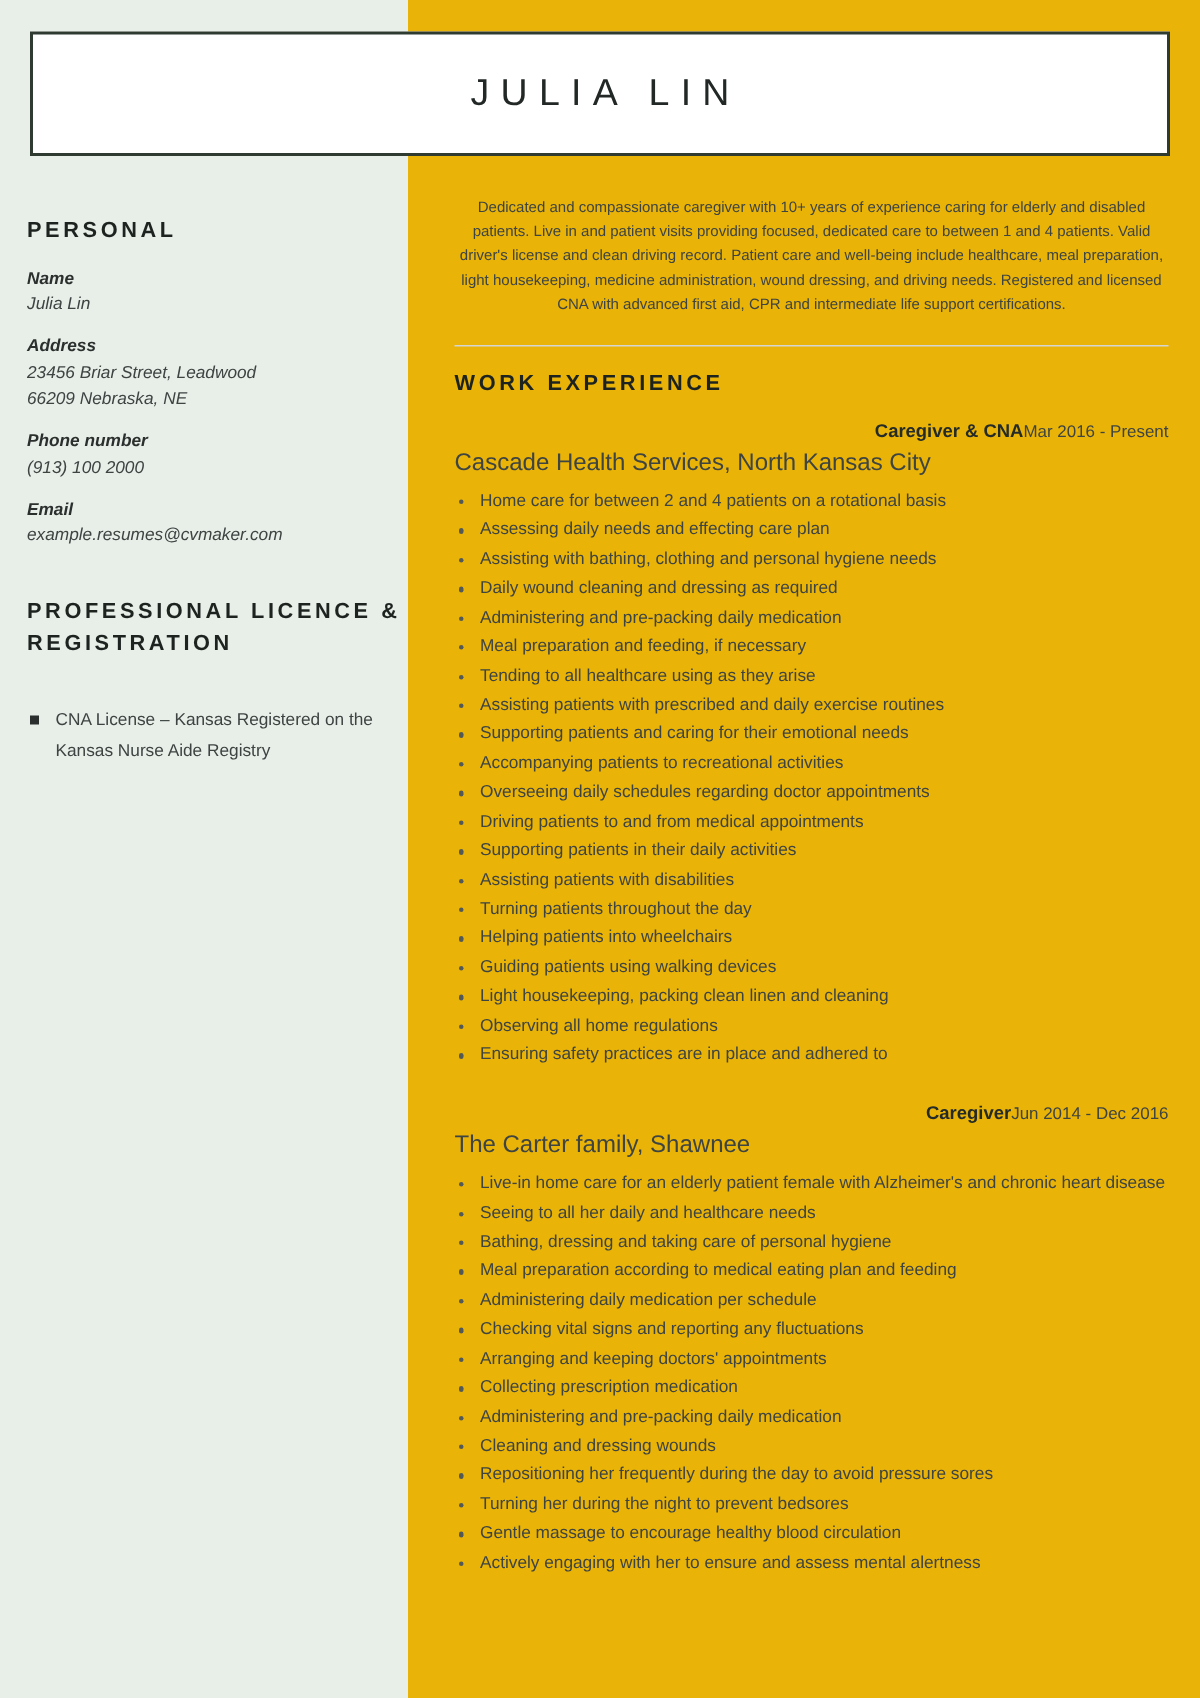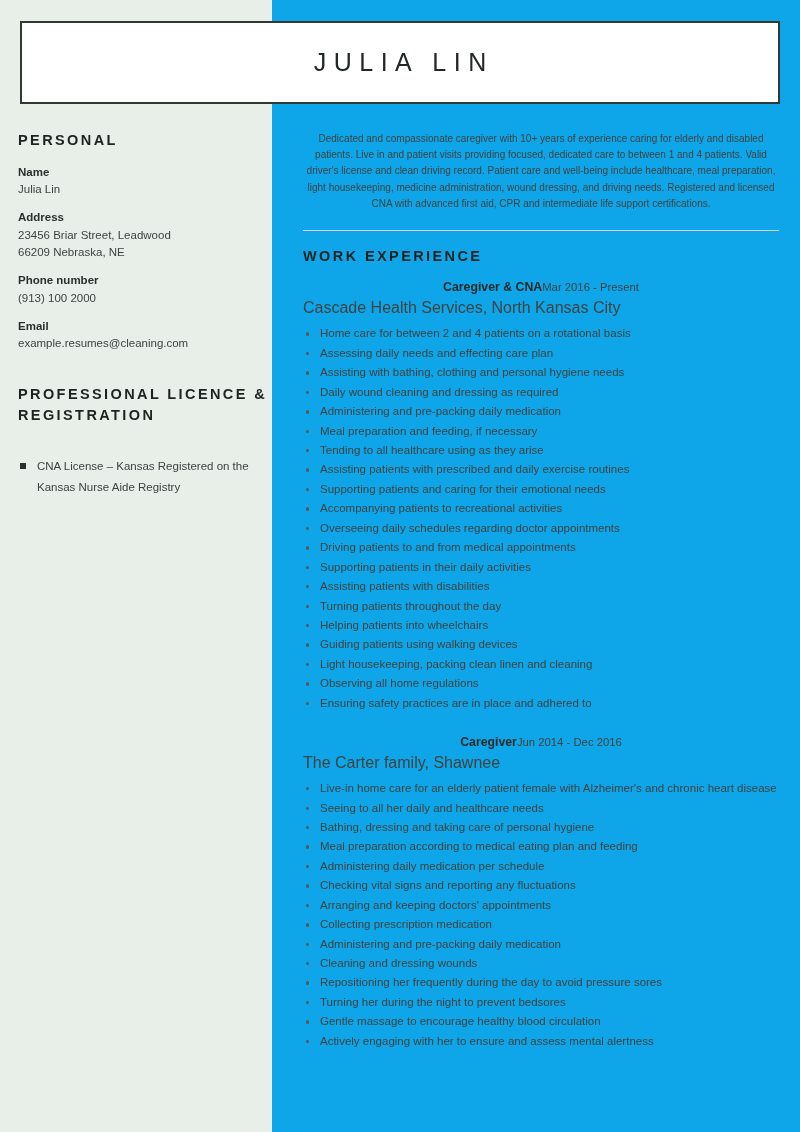--- a/index.html
+++ b/index.html
@@ -8,21 +8,21 @@
     background: #ffffff;
   }
   body {
     font-family: "Liberation Sans", sans-serif;
     -webkit-font-smoothing: antialiased;
   }
   .page {
     position: relative;
     width: 800px;
     height: 1132px;
-    background: #0ea5e9;
+    background: #eab308;
     overflow: hidden;
   }
   
   .sidebar-band {
     position: absolute;
     left: 0;
     top: 0;
     width: 272px;
     height: 1132px;
     background: #e8eee8;
@@ -46,37 +46,38 @@
     font-weight: 400;
     letter-spacing: 7.5px;
     color: #222826;
     text-indent: 7.5px;
     white-space: nowrap;
   }
   
   .sidebar {
     position: absolute;
     left: 18px;
-    top: 130px;
+    top: 144px;
     width: 254px;
   }
   .side-heading {
     font-size: 14.5px;
     font-weight: bold;
     letter-spacing: 2.4px;
     color: #1d2420;
     line-height: 1.42;
     margin: 0 0 13px 0;
     text-transform: uppercase;
   }
   .side-heading.second {
     margin-top: 31px;
   }
   .field {
     margin-bottom: 11px;
+    font-style: italic;
   }
   .field-label {
     font-size: 11.5px;
     font-weight: bold;
     color: #2b302e;
     line-height: 1.5;
   }
   .field-value {
     font-size: 11.5px;
     color: #3d4442;
@@ -129,21 +130,21 @@
     color: #1d2420;
     margin: 17px 0 14px 0;
     text-transform: uppercase;
   }
   .job {
     margin-bottom: 20px;
   }
   .job:last-child { margin-bottom: 0; margin-top: 16px; }
   .job-head {
     display: flex;
-    justify-content: center;
+    justify-content: flex-end;
     align-items: baseline;
   }
   .job-title {
     font-size: 12.3px;
     font-weight: bold;
     color: #242b29;
     line-height: 1.5;
   }
   .job-dates {
     font-size: 11.3px;
@@ -205,21 +206,21 @@
 66209 Nebraska, NE</div>
     </div>
 
     <div class="field">
       <div class="field-label">Phone number</div>
       <div class="field-value">(913) 100 2000</div>
     </div>
 
     <div class="field">
       <div class="field-label">Email</div>
-      <div class="field-value">example.resumes@cleaning.com</div>
+      <div class="field-value">example.resumes@cvmaker.com</div>
     </div>
 
     <div class="side-heading second">PROFESSIONAL LICENCE &amp; REGISTRATION</div>
 
     <ul class="licence-list">
       <li class="licence-item">
         <span class="sq-bullet"></span>
         <span>CNA License – Kansas Registered on the Kansas Nurse Aide Registry</span>
       </li>
     </ul>

